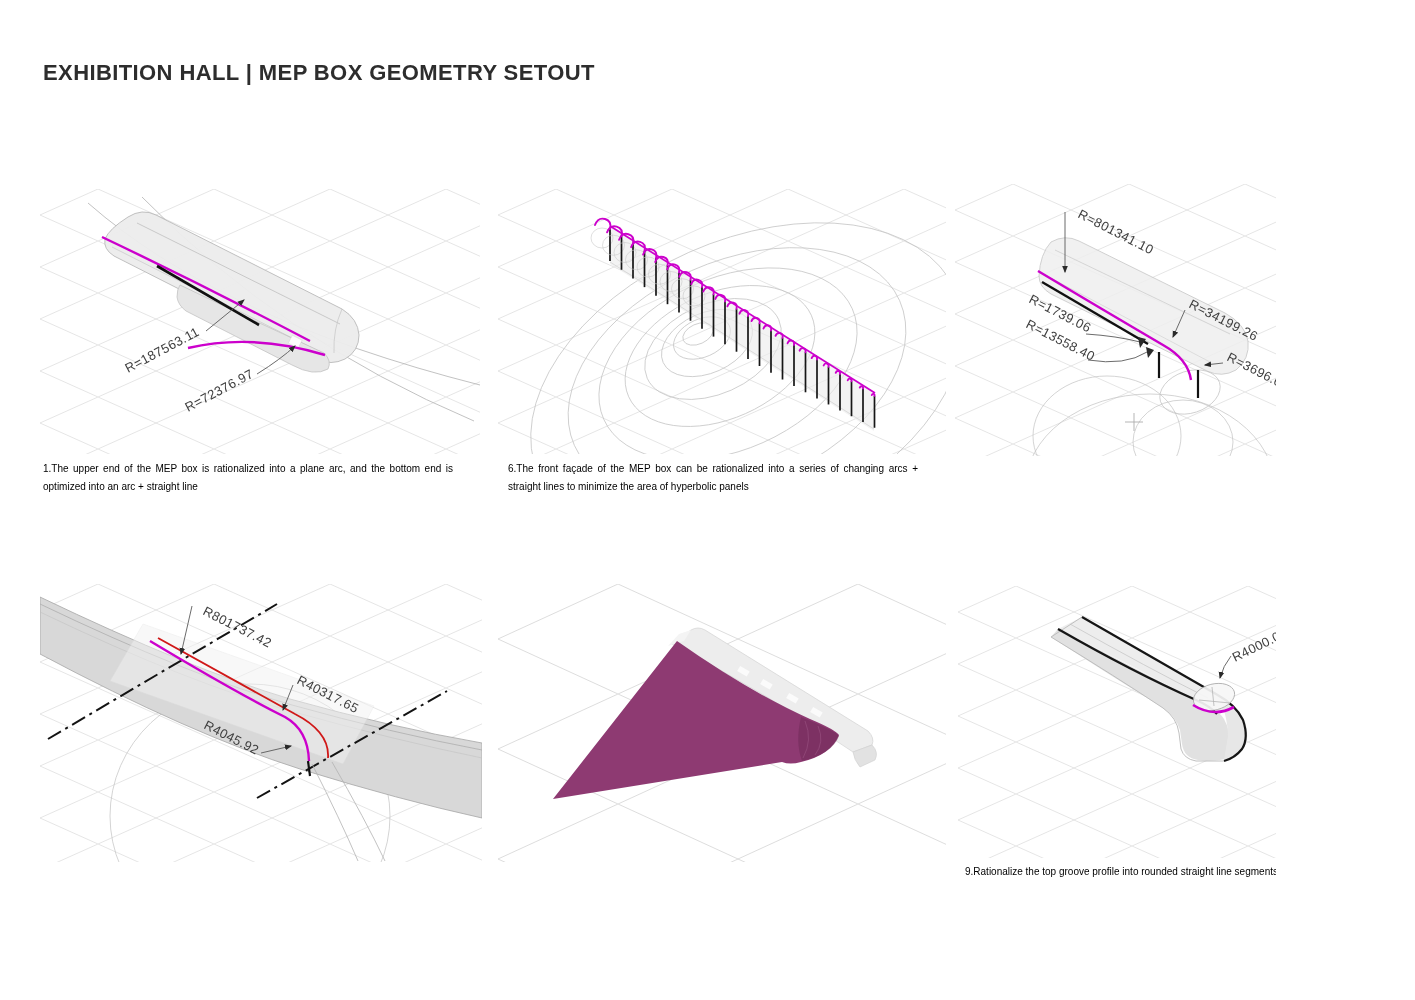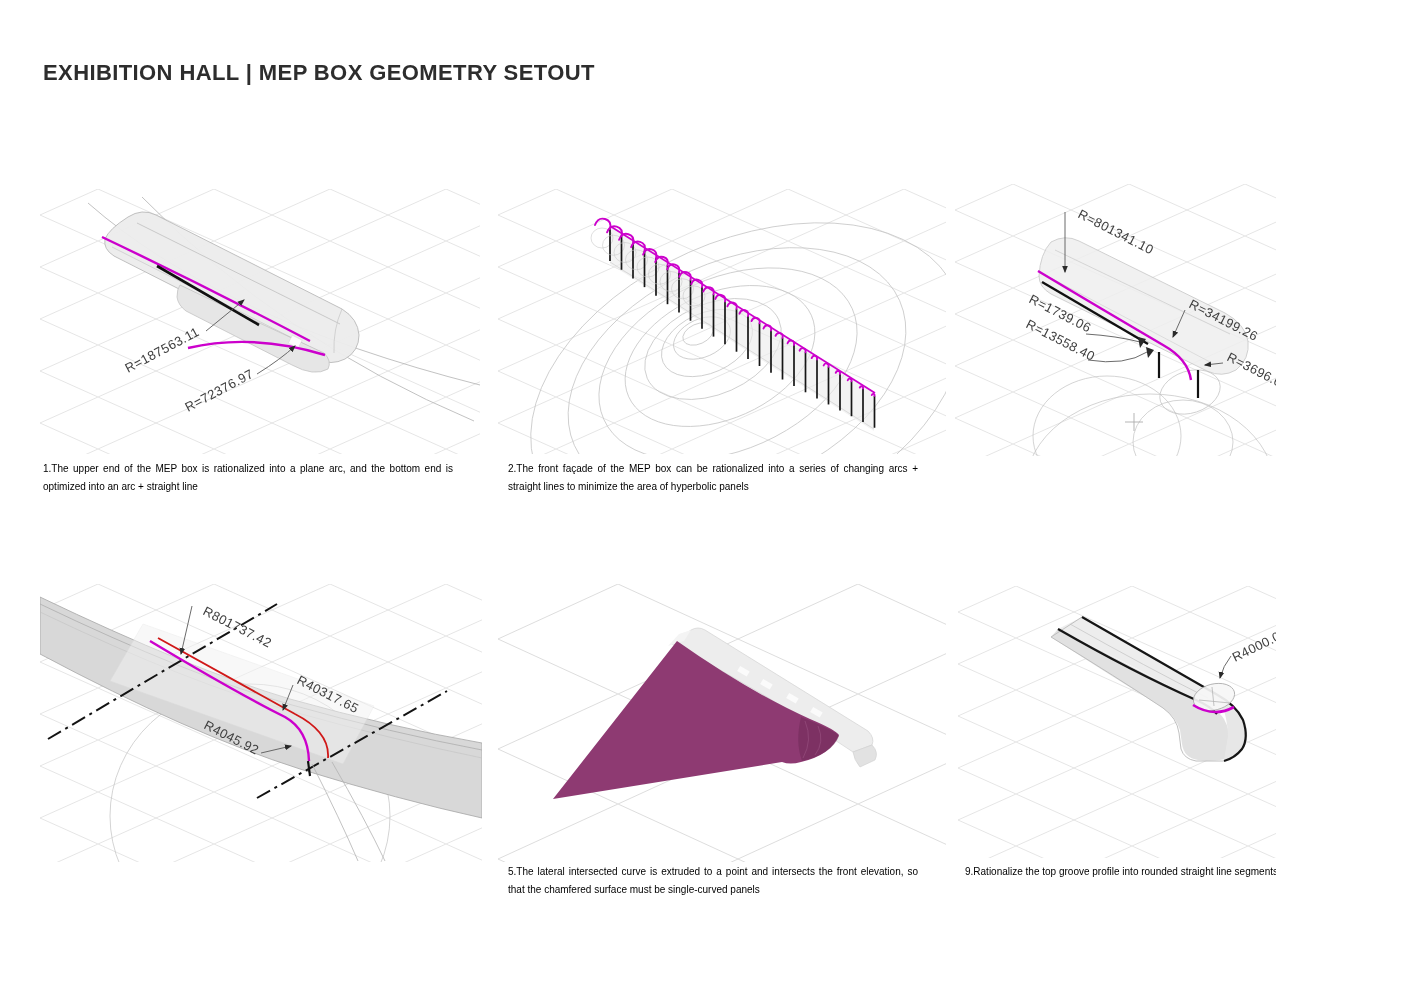--- a/index.html
+++ b/index.html
@@ -217,17 +217,16 @@
       <path d="M100,43 Q175,86 238,114 Q252,120 259,128" stroke="#161616" stroke-width="2.2" fill="none"></path>
     </g>
     <ellipse cx="256" cy="111" rx="21" ry="13" transform="rotate(-14 256 111)" fill="#f7f7f7" opacity="0.92" stroke="#ababab" stroke-width="0.9"></ellipse>
     <path d="M241,114 L272,117 M254,101 L256,120" stroke="#b4b4b4" stroke-width="0.8"></path>
     <path d="M235,119 Q256,132 276,121" stroke-width="2.6" fill="none" stroke="#cc00cc"></path>
     <path class="leader" d="M273,70 Q265,80 262,92" marker-end="url(#arr)"></path>
     <text class="dim" x="277" y="76" transform="rotate(-26 277 76)">R4000.00</text>
   </svg>
 
   <p class="caption" style="left:43px;top:436px">1.The upper end of the MEP box is rationalized into a plane arc, and the bottom end is optimized into an arc + straight line</p>
-  <p class="caption" style="left:508px;top:436px">2.The front façade of the MEP box can be rationalized into a series of changing arcs + straight lines to minimize the area of hyperbolic panels</p>
-  <p class="caption" style="left:508px;top:839px">5.The lateral intersected curve is extruded to a point and intersects the front elevation, so that the chamfered surface must be single-curved panels</p>
+  <p class="caption" style="left:508px;top:436px">6.The front façade of the MEP box can be rationalized into a series of changing arcs + straight lines to minimize the area of hyperbolic panels</p>
   <p class="caption" style="left:965px;top:839px">9.Rationalize the top groove profile into rounded straight line segments</p>
 
 </div>
 
 </body></html>

